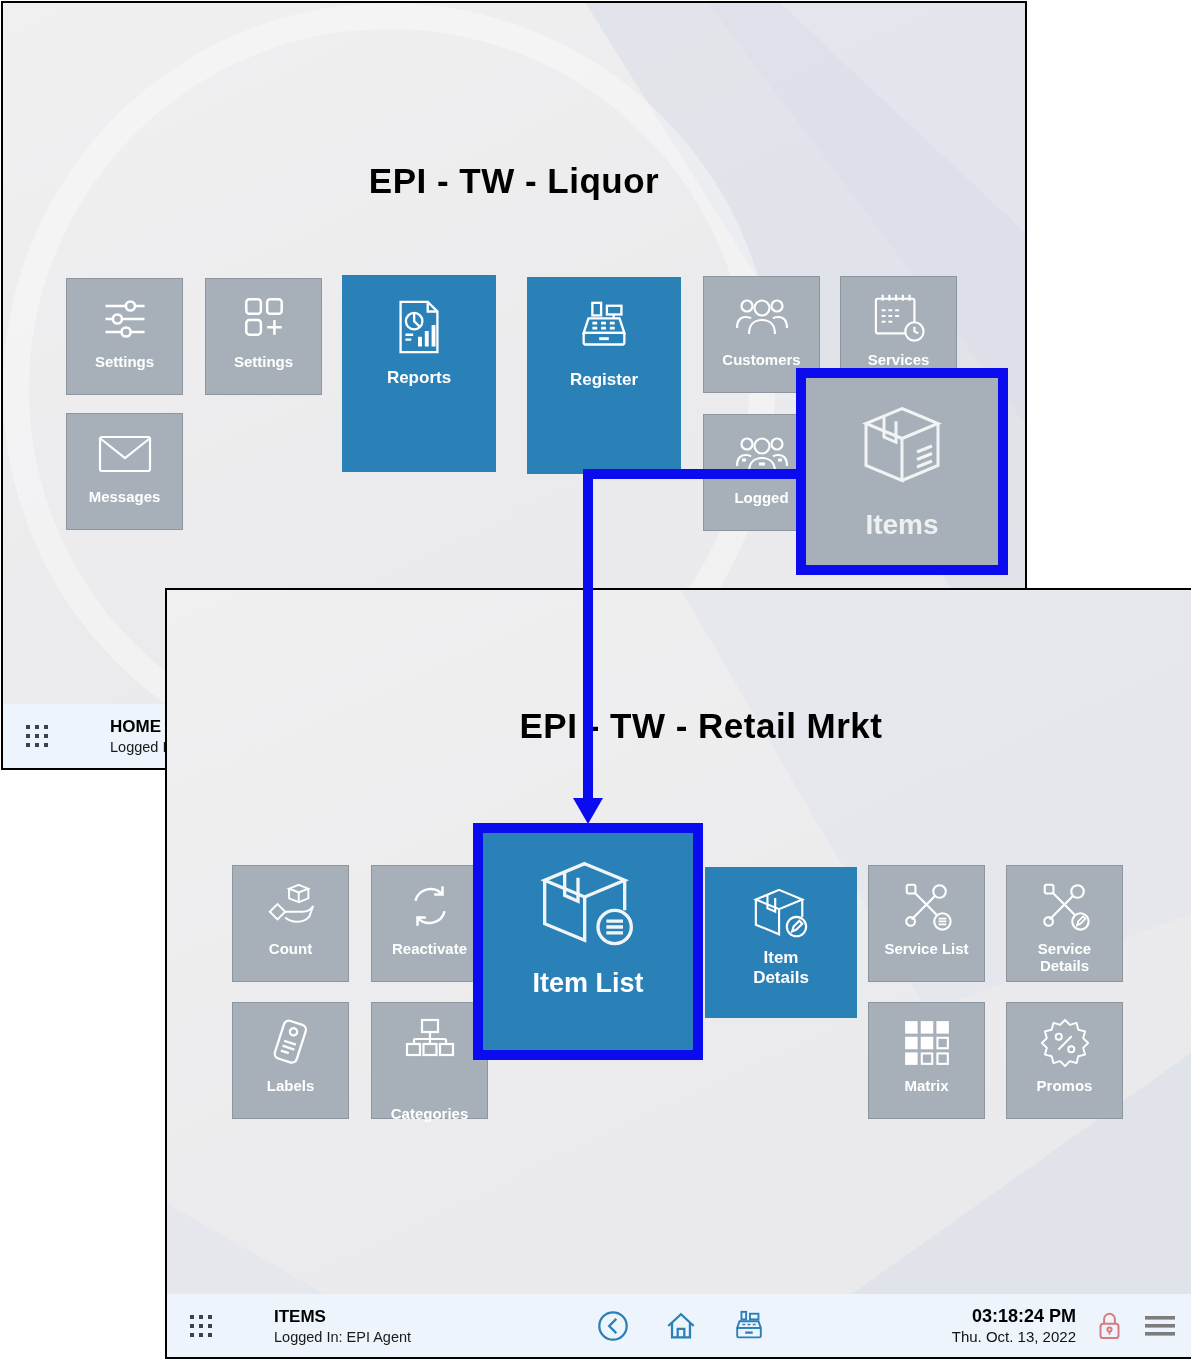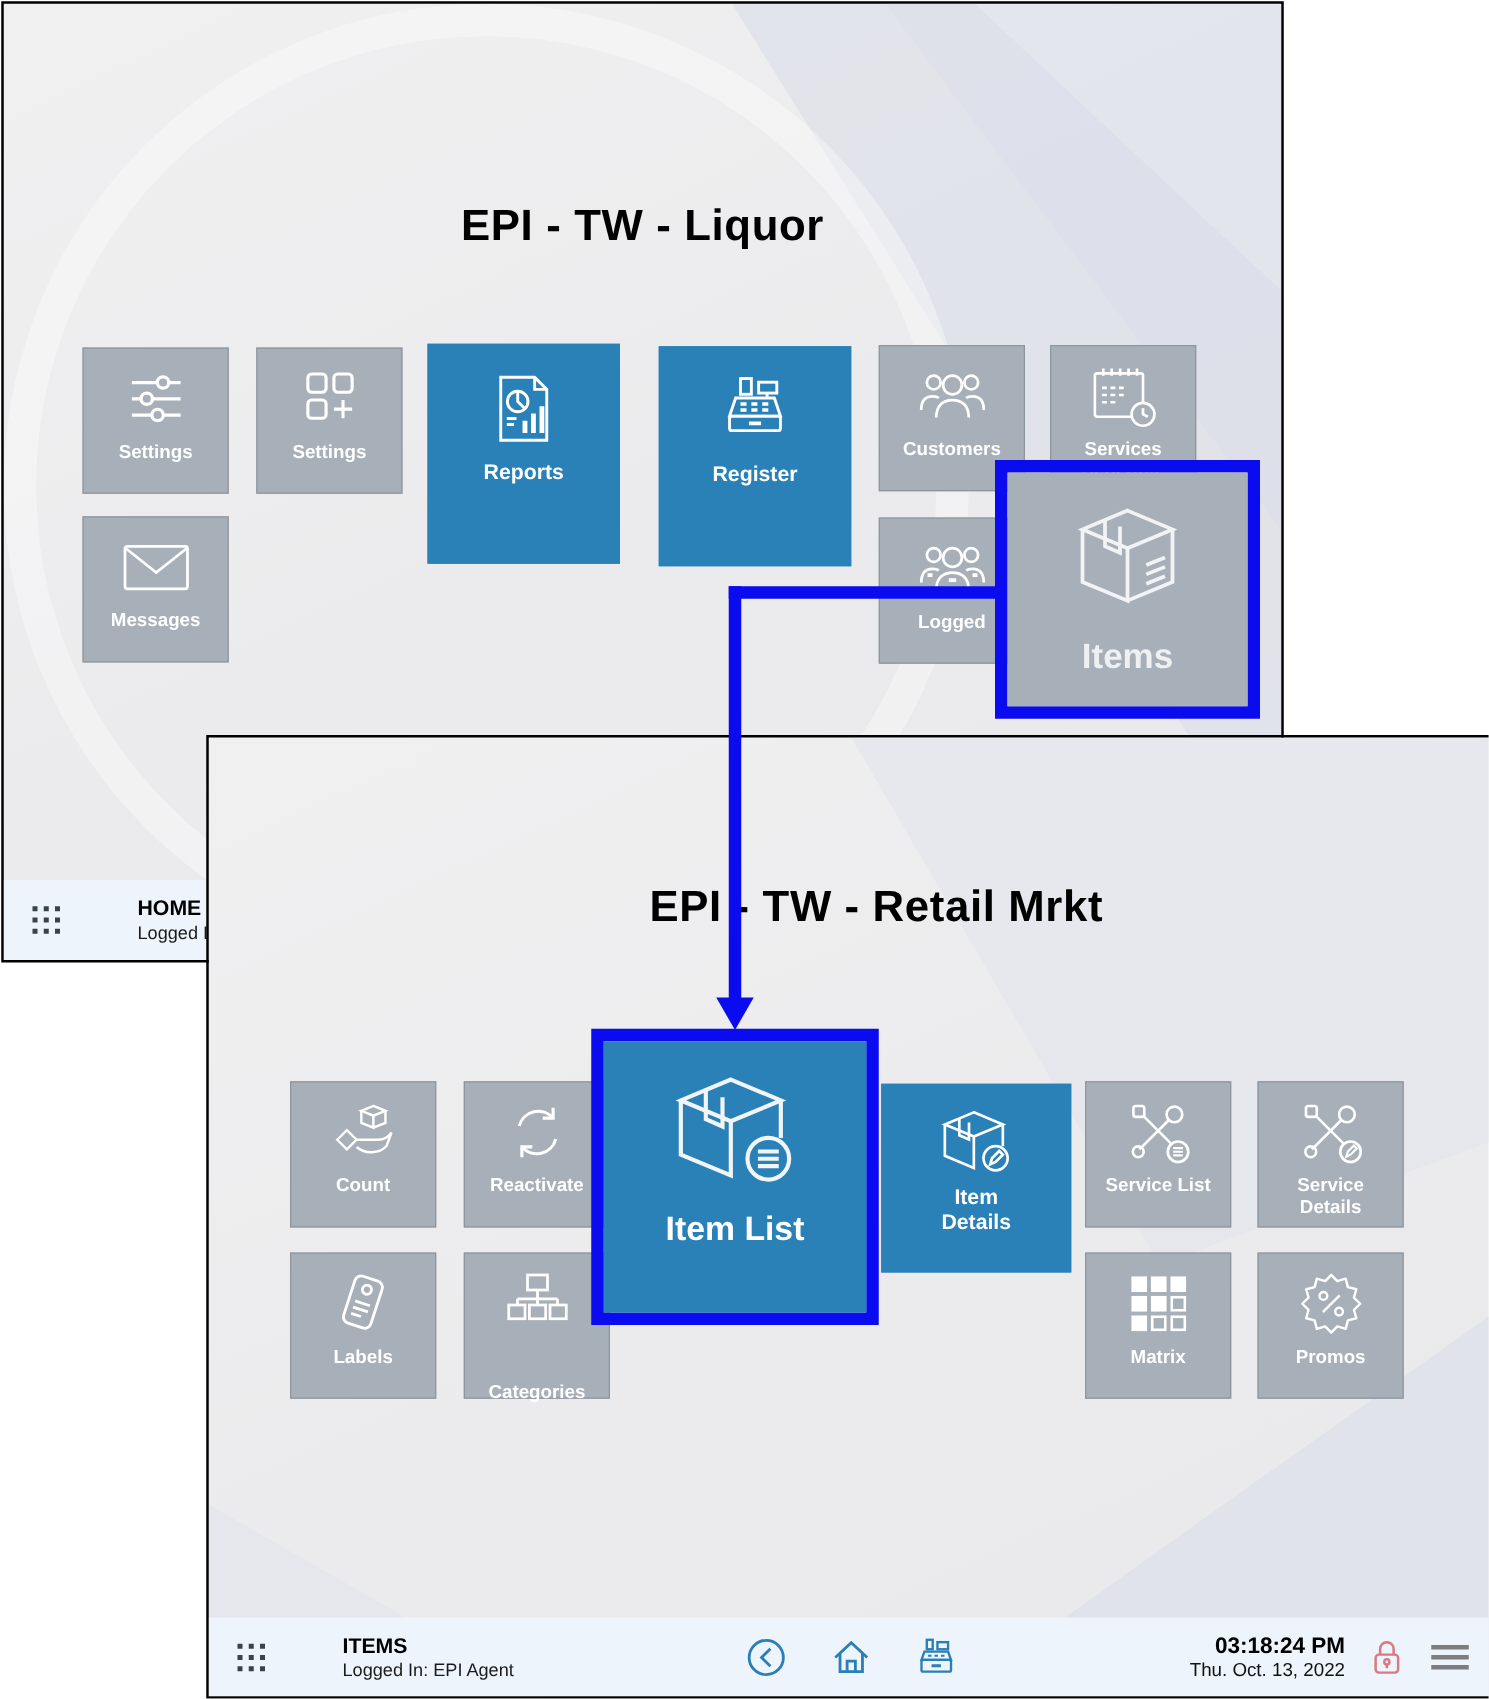--- a/index.html
+++ b/index.html
@@ -11,21 +11,21 @@
   #win-retail{left:165px;top:588px;width:1032px;height:771px;z-index:2;padding-left:20px;}
   .deco{position:absolute;inset:0;pointer-events:none;}
   .deco div{position:absolute;inset:0;}
   .ring{border:26px solid rgba(255,255,255,.35);border-radius:50%;}
   .win-title{position:absolute;width:100%;text-align:center;font-weight:bold;
              font-size:35px;color:#000;letter-spacing:.5px;}
   
   .tile{position:absolute;box-sizing:border-box;display:flex;flex-direction:column;align-items:center;cursor:pointer;}
   .tile.gray{width:117px;height:117px;background:#a7b0b8;border:1px solid #8d969e;}
   .tile.blue{background:#2a81b8;border:1px solid #2a81b8;}
-  .tile.big{width:154px;height:176px;}
+  .tile.big{width:154px;height:197px;}
   .ticon{margin-top:13px;height:54px;display:flex;align-items:center;justify-content:center;}
   .big .ticon{margin-top:20px;height:62px;}
   .tlabel{margin-top:7px;color:#fff;font-weight:bold;font-size:15px;line-height:17px;text-align:center;max-width:100px;}
   .big .tlabel{font-size:17px;line-height:19px;margin-top:10px;}
   
   .callout{position:absolute;box-sizing:border-box;border:10px solid #0b0bef;background:#0b0bef;z-index:5;cursor:pointer;}
   .callout .inner{width:100%;height:100%;display:flex;flex-direction:column;align-items:center;}
   .inner.graybg{background:#a7b0b8;}
   .inner.bluebg{background:#2a81b8;}
   #callout-items .ticon{margin-top:20px;height:96px;}

